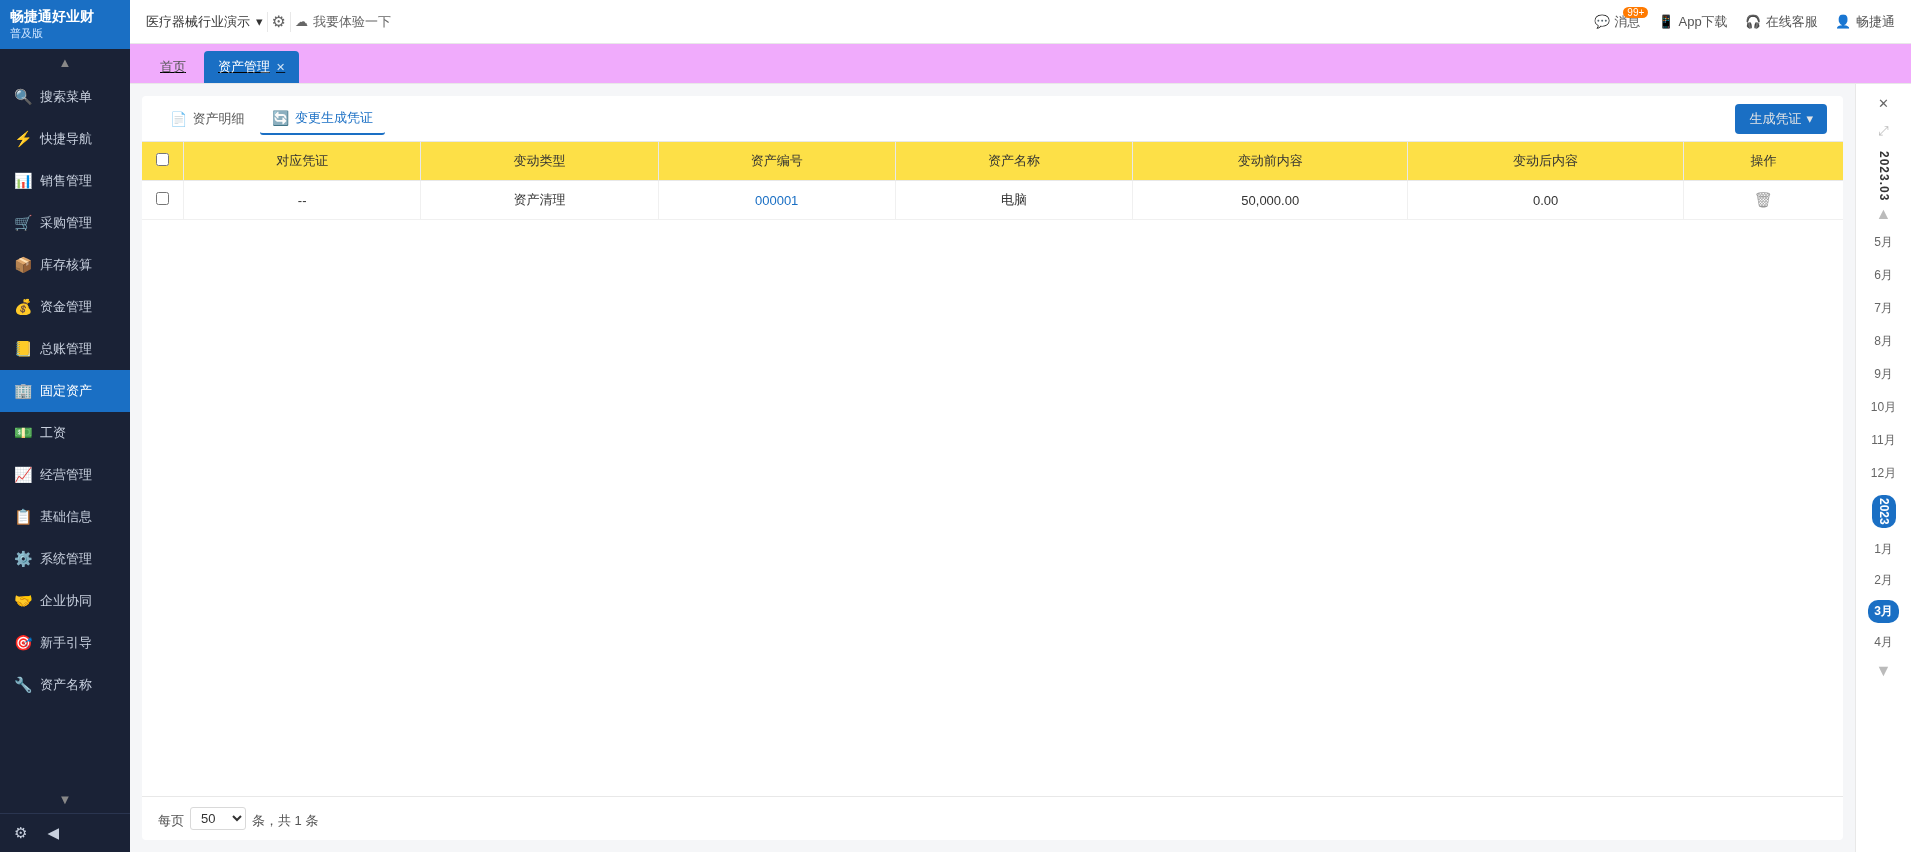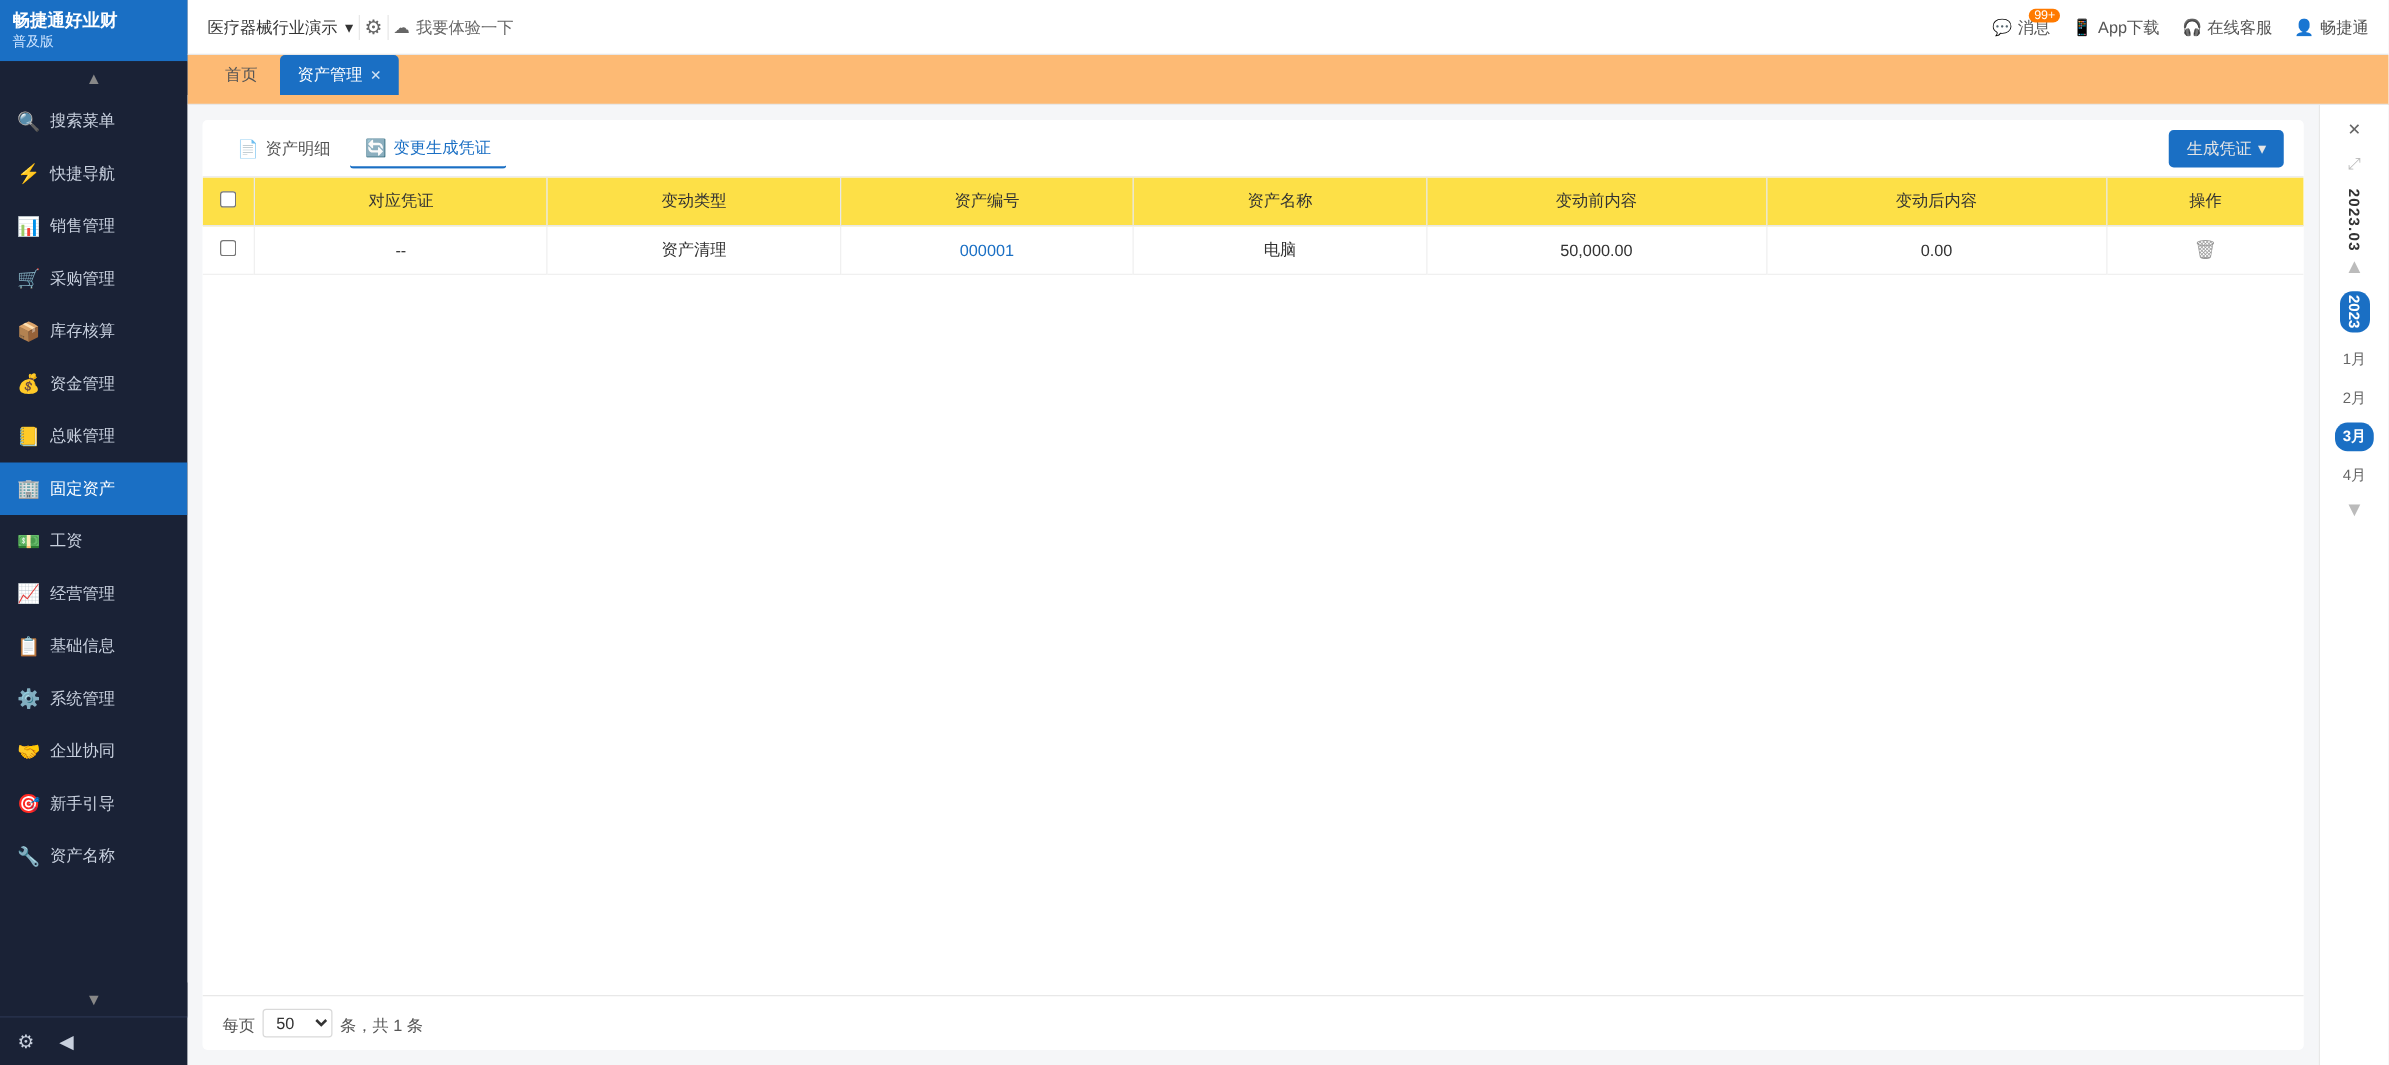--- a/index.html
+++ b/index.html
@@ -1,20 +1,20 @@
 <!DOCTYPE html>
 <html><head>
   <meta charset="utf-8">
   <style>
     * { box-sizing: border-box; margin: 0; padding: 0; }
     body { font-family: "Microsoft YaHei", "PingFang SC", sans-serif; font-size: 13px; background: #f0f2f5; display: flex; height: 852px; overflow: hidden; }
 
     
     .sidebar {
-      width: 150px;
+      width: 130px;
       background: #1a2236;
       color: #c8d0de;
       display: flex;
       flex-direction: column;
       height: 100%;
       flex-shrink: 0;
     }
     .sidebar-logo {
       background: #1a6fc4;
       padding: 8px 10px;
@@ -118,27 +118,28 @@
       position: absolute;
       top: -6px;
       right: -8px;
       min-width: 18px;
       text-align: center;
     }
     .badge-plus { background: #ff7a00; }
 
     
     .tabbar {
-      background: #fdba74;
+      background: #f0abfc;
       border-bottom: 1px solid #e8e8e8;
       height: 40px;
       display: flex;
-      align-items: flex-start;
+      align-items: flex-end;
       padding: 0 0 0 16px;
       gap: 4px;
+      text-decoration: underline;
     }
     .tab {
       height: 32px;
       padding: 0 14px;
       display: flex;
       align-items: center;
       gap: 6px;
       font-size: 13px;
       cursor: pointer;
       border-radius: 4px 4px 0 0;
@@ -486,20 +487,46 @@
         <select class="page-size-select" id="page-size-select"><option value="10">10</option><option value="20">20</option><option value="50" selected="">50</option><option value="100">100</option></select>
         <span>条，共 1 条</span>
       </div>
     </div>
 
     <div class="right-panel" id="right-panel">
       <span class="nav-arrow" style="font-size:13px; color:#666; margin-bottom:4px;">✕</span>
       <span class="nav-arrow" style="font-size:13px;">⤢</span>
       <div style="font-size:12px; color:#333; font-weight:bold; margin-top:8px; writing-mode:vertical-lr; letter-spacing:1px;">2023.03</div>
       <span class="nav-arrow">▲</span>
+    <div style="display: flex; flex-direction: column; align-items: center; gap: 2px;">
+          <div class="timeline-item">
+            <span class="timeline-month">5月</span>
+          </div>
+          <div class="timeline-item">
+            <span class="timeline-month">6月</span>
+          </div>
+          <div class="timeline-item">
+            <span class="timeline-month">7月</span>
+          </div>
+          <div class="timeline-item">
+            <span class="timeline-month">8月</span>
+          </div>
+          <div class="timeline-item">
+            <span class="timeline-month">9月</span>
+          </div>
+          <div class="timeline-item">
+            <span class="timeline-month">10月</span>
+          </div>
+          <div class="timeline-item">
+            <span class="timeline-month">11月</span>
+          </div>
+          <div class="timeline-item">
+            <span class="timeline-month">12月</span>
+          </div>
+        </div>
         <div style="background: rgb(26, 111, 196); color: rgb(255, 255, 255); font-size: 12px; font-weight: bold; border-radius: 10px; padding: 3px 5px; margin: 6px 0px; writing-mode: vertical-lr;">2023</div>
         <div class="timeline-item">
           <span class="timeline-month">1月</span>
         </div>
         <div class="timeline-item">
           <span class="timeline-month">2月</span>
         </div>
         <div class="timeline-item">
           <span class="timeline-month current">3月</span>
         </div>

